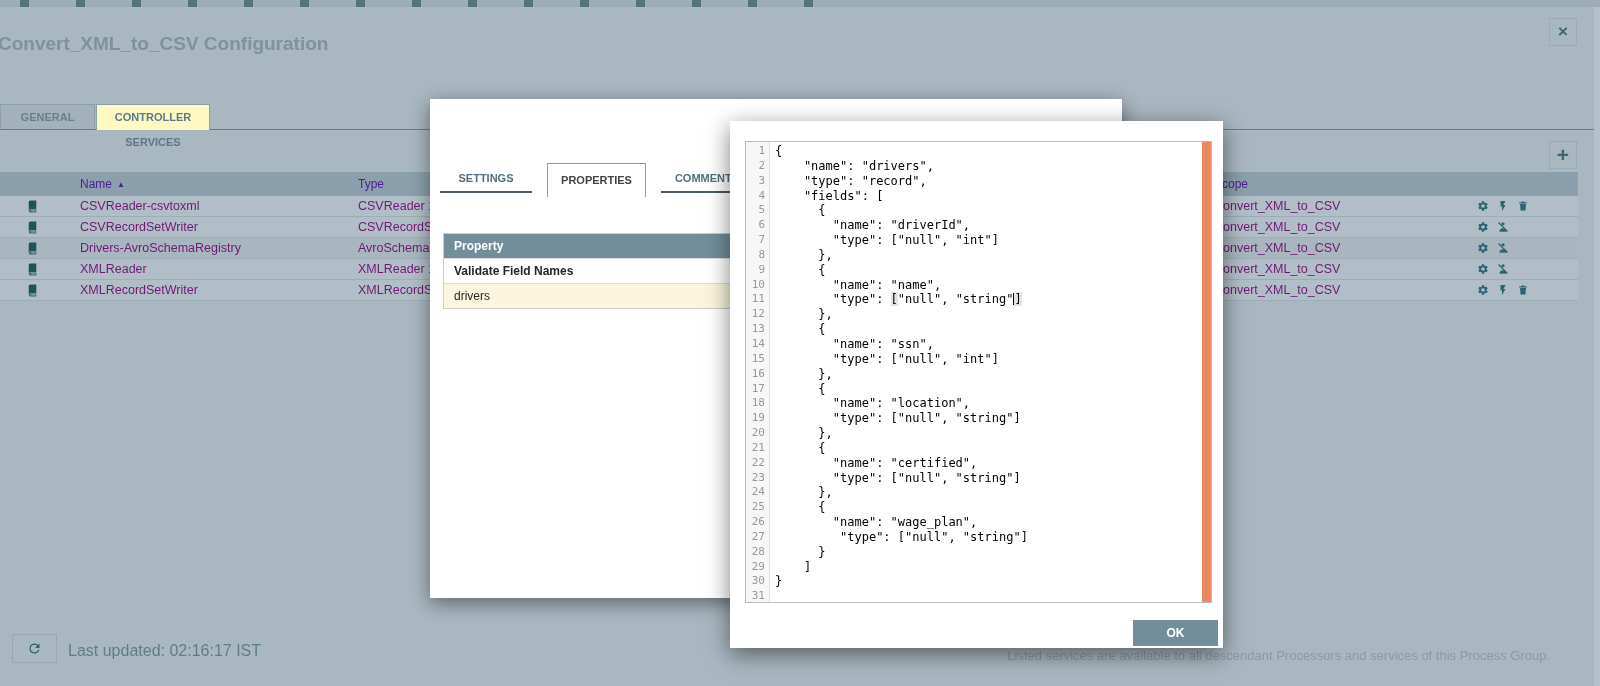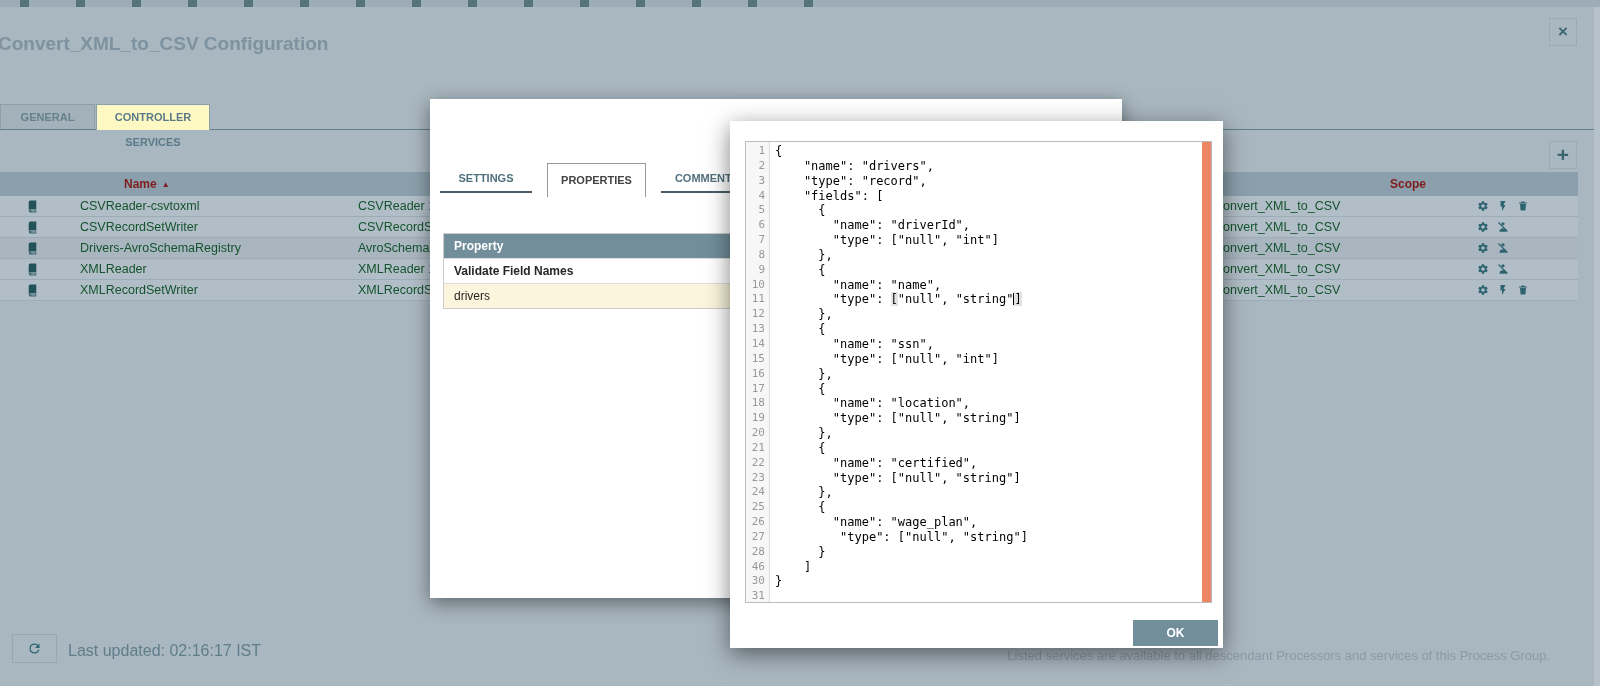--- a/index.html
+++ b/index.html
@@ -19,22 +19,22 @@
   .ptab-active{left:96px;width:114px;height:26px;background:#fef9c3;border:1px solid #8ca0aa;border-bottom:none;color:#5b7a89;}
   .icon-btn{position:absolute;width:28px;height:28px;border:1px solid #9aabb5;color:#3c6671;
     display:flex;align-items:center;justify-content:center;font-weight:bold;cursor:pointer;box-sizing:border-box;}
   .close-btn{left:1549px;top:18px;font-size:17px;}
   .add-btn{left:1549px;top:141px;font-size:21px;}
   .right-scroll{position:absolute;right:0;top:7px;width:6px;height:679px;background:#b6c2ca;}
 
   
   .svc-table{position:absolute;left:0;top:172px;width:1578px;}
   .svc-grid{display:grid;grid-template-columns:60px 278px 504px 370px 262px 104px;align-items:center;}
-  .svc-header{height:24px;background:#8ba0ac;color:#7f1d1d;font-size:12px;font-weight:bold;gap:44px;}
-  .svc-row{height:21px;background:#b2bec7;border-bottom:1px solid #9dadb7;font-size:12.5px;color:#14532d;box-sizing:border-box;}
+  .svc-header{height:24px;background:#8ba0ac;color:#4c1d95;font-size:12px;font-weight:normal;}
+  .svc-row{height:21px;background:#b2bec7;border-bottom:1px solid #9dadb7;font-size:12.5px;color:#701a75;box-sizing:border-box;}
   .svc-row.selected{background:#a9b6c0;}
   .cell{padding-left:20px;overflow:hidden;white-space:nowrap;}
   .cell-icon{padding-left:26px;line-height:0;}
   .cell-icon svg{width:13px;height:13px;color:#21525a;}
   .cell-scope{padding-left:2px;}
   .cell-actions{display:flex;gap:8px;padding-left:3px;line-height:0;}
   .ai svg{width:12px;height:12px;color:#2e6470;}
   .sort-glyph{font-size:8px;margin-left:5px;vertical-align:1px;}
 
   
@@ -267,21 +267,21 @@
         <div>19</div>
         <div>20</div>
         <div>21</div>
         <div>22</div>
         <div>23</div>
         <div>24</div>
         <div>25</div>
         <div>26</div>
         <div>27</div>
         <div>28</div>
-        <div>46</div>
+        <div>29</div>
         <div>30</div>
         <div>31</div>
       </div>
     <div class="code">
         <div class="cl">{</div>
         <div class="cl">    "name": "drivers",</div>
         <div class="cl">    "type": "record",</div>
         <div class="cl">    "fields": [</div>
         <div class="cl">      {</div>
         <div class="cl">        "name": "driverId",</div>

